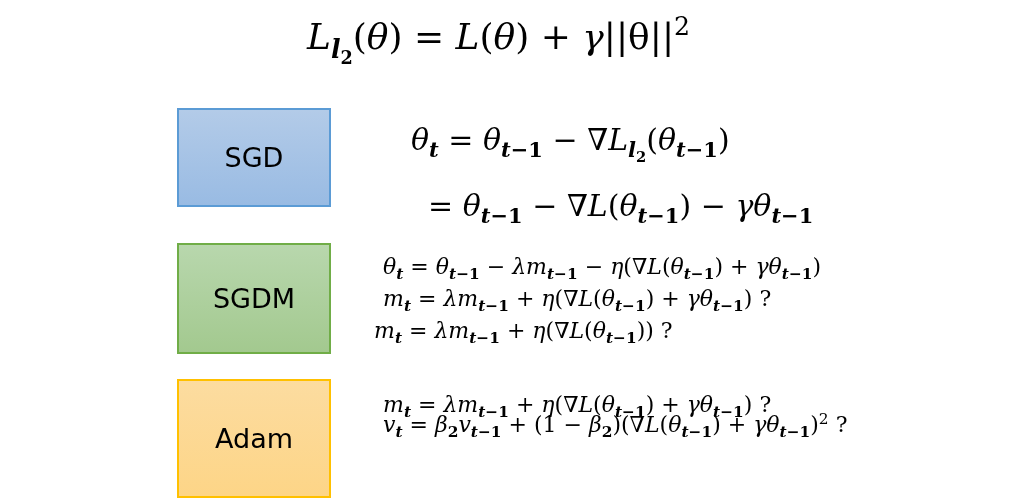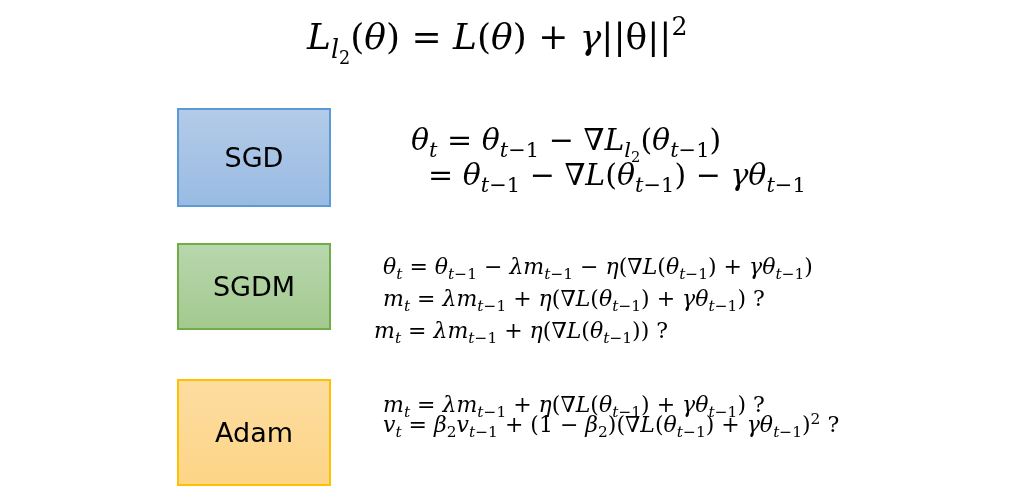--- a/index.html
+++ b/index.html
@@ -1,29 +1,29 @@
 <!DOCTYPE html>
 <html><head>
 <meta charset="utf-8">
 <style>
   html, body { margin:0; padding:0; background:#ffffff; }
   body { width:1024px; height:504px; position:relative; overflow:hidden;
          font-family:"DejaVu Serif", serif; color:#000; }
   .eq { position:absolute; white-space:nowrap; font-family:"DejaVu Serif", serif; }
   .eq i { font-style:italic; }
-  .eq sub { font-size:0.7em; vertical-align:-0.35em; line-height:0; }
+  .eq sub { font-size:0.7em; vertical-align:-0.35em; line-height:0;font-weight:bold; }
   .eq sup { font-size:0.7em; vertical-align:0.55em; line-height:0; }
   .box { position:absolute; width:154px; box-sizing:border-box;
          display:flex; align-items:center; justify-content:center;
          font-family:"DejaVu Sans", sans-serif; font-size:27px; color:#000; }
   #box-sgd  { left:177px; top:108px; height:99px;
               background:linear-gradient(#b3cbe8,#99bbe3); border:2px solid #5b9bd5; }
-  #box-sgdm { left:177px; top:243px; height:87px;
+  #box-sgdm { left:177px; top:243px; height:111px;
               background:linear-gradient(#b8d7ad,#a3c98f); border:2px solid #70ad47; }
-  #box-adam { left:177px; top:379px; height:107px;
+  #box-adam { left:177px; top:379px; height:119px;
               background:linear-gradient(#fcdca0,#fdd587); border:2px solid #ffc000; }
   .title-eq { left:307px; top:16px; font-size:36px; }
   .big { font-size:30px; }
   .small { font-size:22px; }
 </style>
 </head>
 <body>
 
 <div class="eq title-eq">
   <i>L</i><sub><i>l</i><sub>2</sub></sub><span>(<i>θ</i>) = <i>L</i>(<i>θ</i>) + <i>γ</i>||θ||</span><sup>2</sup>
@@ -35,21 +35,21 @@
 <div class="box" id="box-sgdm">
   <span>SGDM</span>
 </div>
 <div class="box" id="box-adam">
   <span>Adam</span>
 </div>
 
 <div class="eq big" style="left:383px; top:122px;margin-left:28px;">
   <i>θ</i><sub><i>t</i></sub> = <i>θ</i><sub><i>t</i>−1</sub> − ∇<i>L</i><sub><i>l</i><sub>2</sub></sub>(<i>θ</i><sub><i>t</i>−1</sub>)
 </div>
-<div class="eq big" style="left:428px; top:157px;">
+<div class="eq big" style="left:428px; top:188px;">
   = <i>θ</i><sub><i>t</i>−1</sub> − ∇<i>L</i>(<i>θ</i><sub><i>t</i>−1</sub>) − <i>γθ</i><sub><i>t</i>−1</sub>
 </div>
 
 <div class="eq small" style="left:383px; top:254px;">
   <i>θ</i><sub><i>t</i></sub> = <i>θ</i><sub><i>t</i>−1</sub> − <i>λm</i><sub><i>t</i>−1</sub> − <i>η</i>(∇<i>L</i>(<i>θ</i><sub><i>t</i>−1</sub>) + <i>γθ</i><sub><i>t</i>−1</sub>)
 </div>
 <div class="eq small" style="left:383px; top:286px;">
   <i>m</i><sub><i>t</i></sub> = <i>λm</i><sub><i>t</i>−1</sub> + <i>η</i>(∇<i>L</i>(<i>θ</i><sub><i>t</i>−1</sub>) + <i>γθ</i><sub><i>t</i>−1</sub>) ?
 </div>
 <div class="eq small" style="left:374px; top:318px;">

